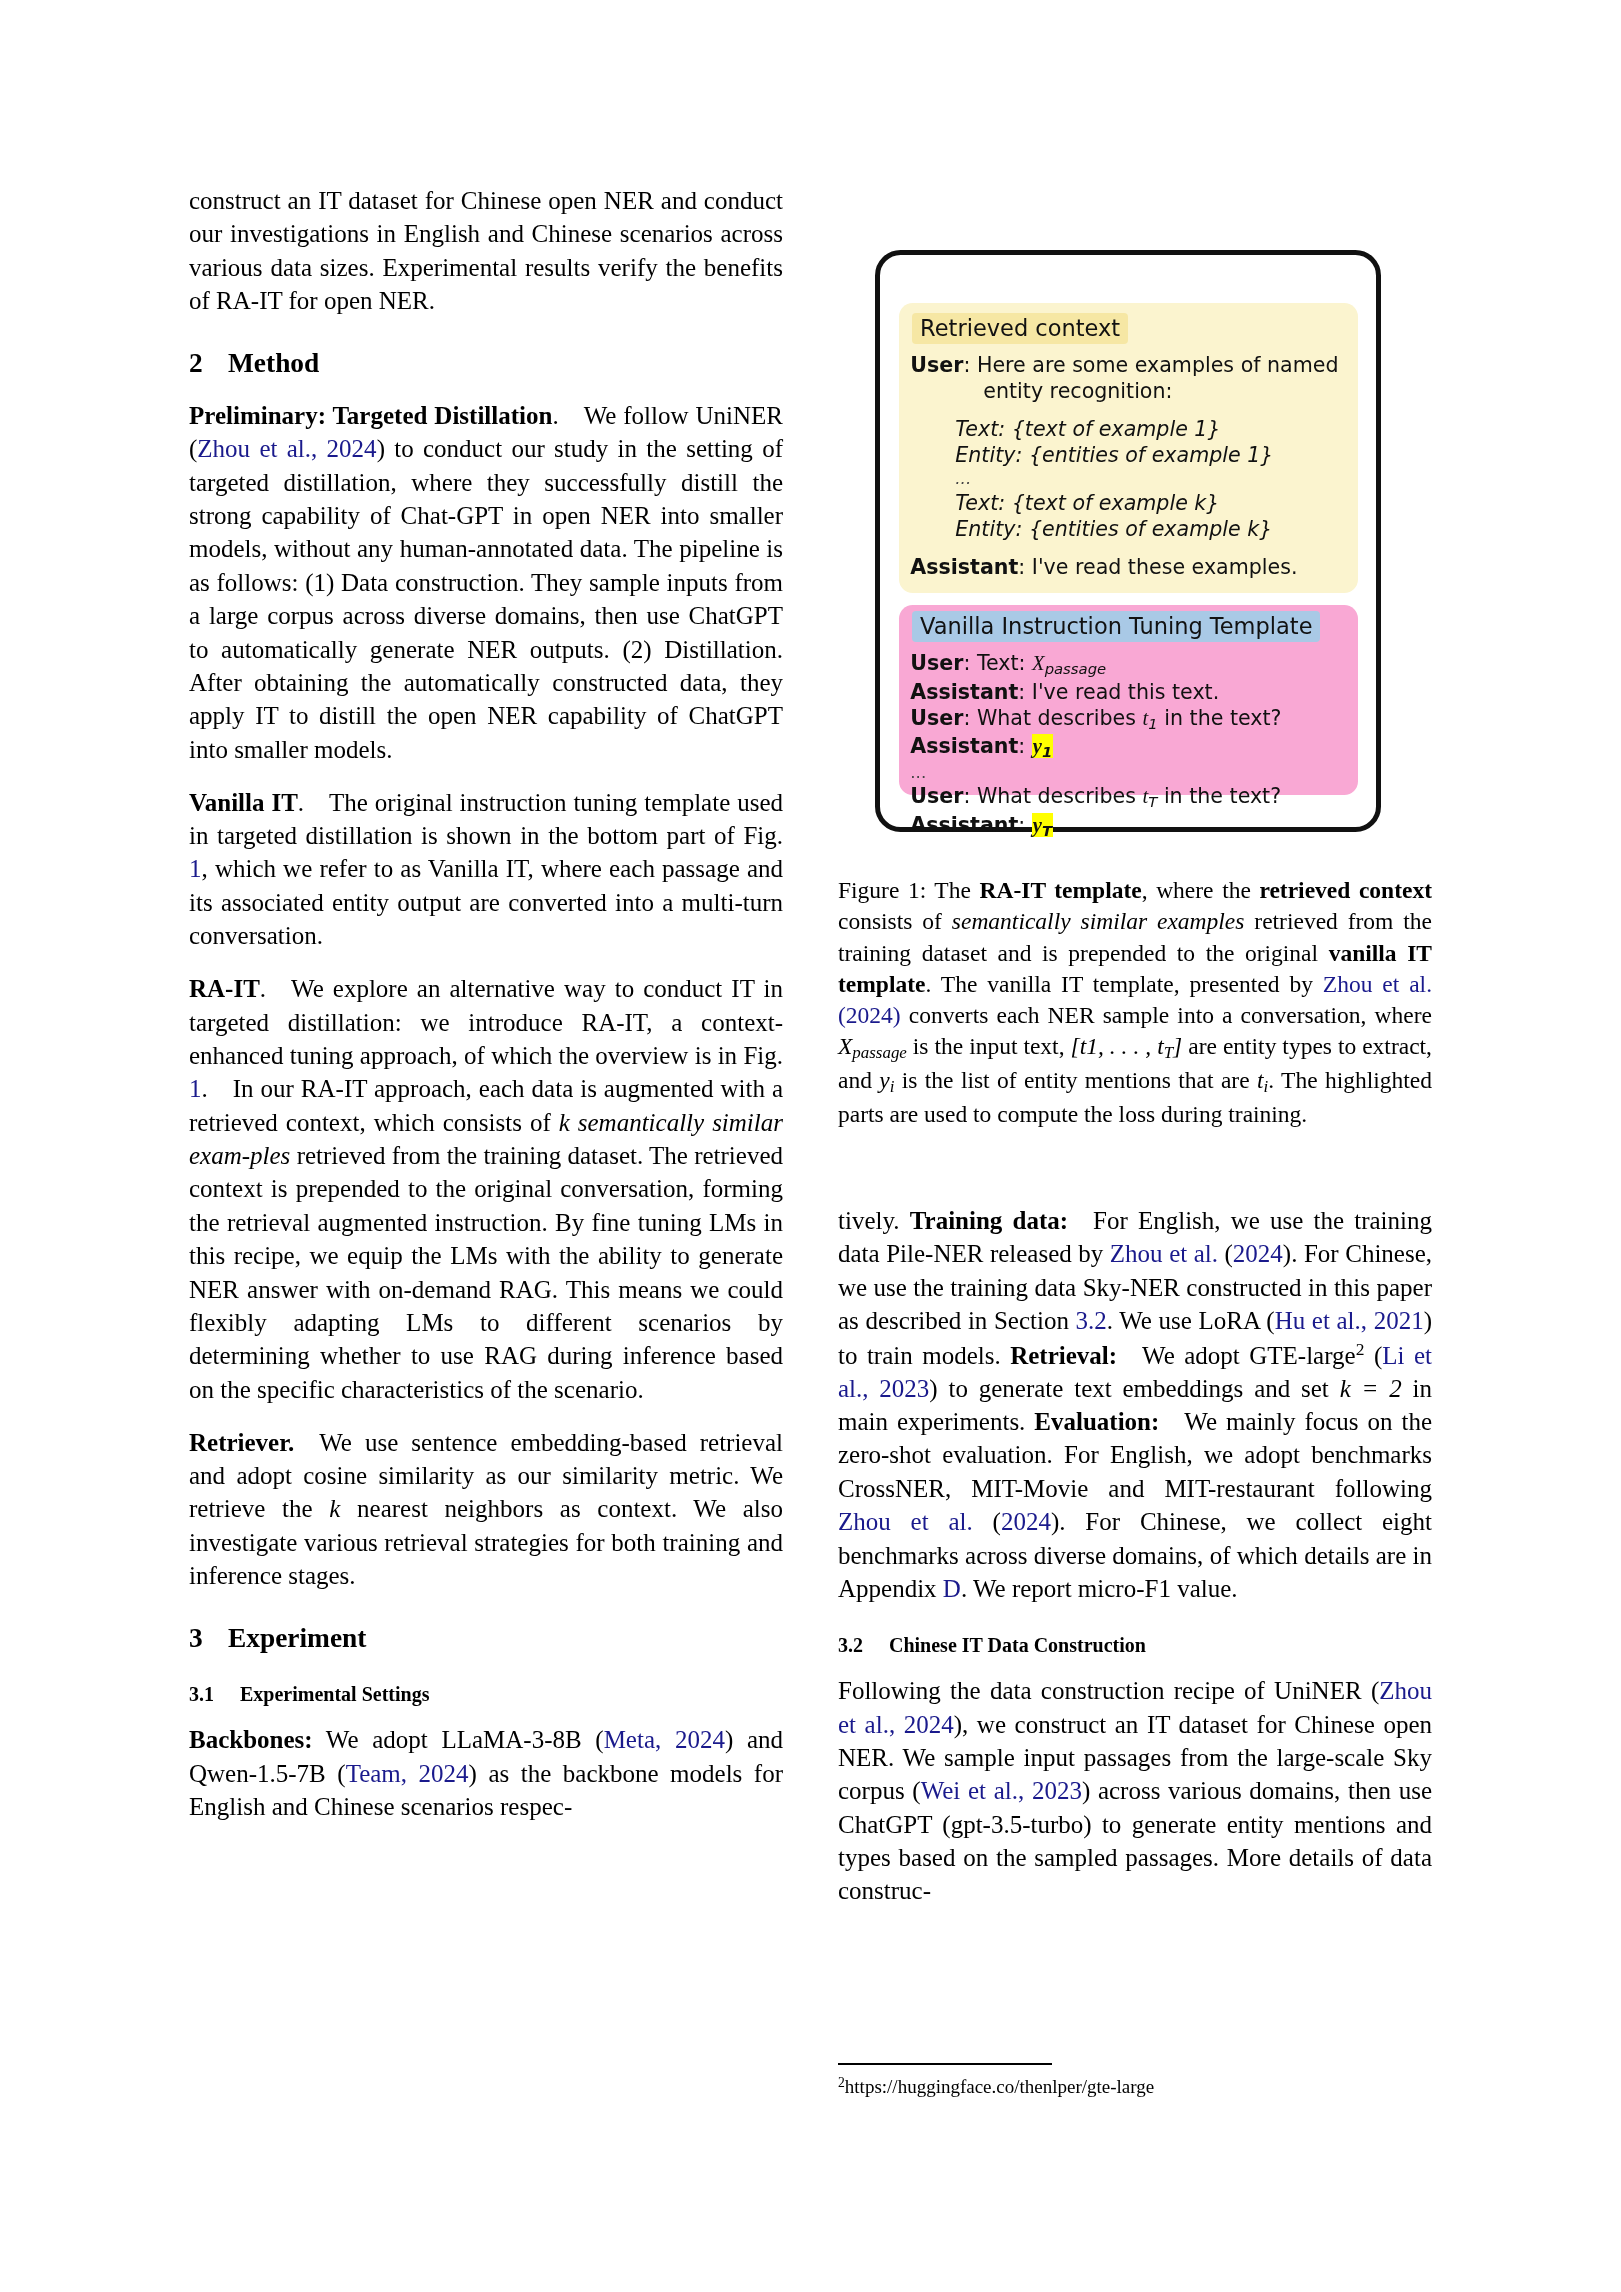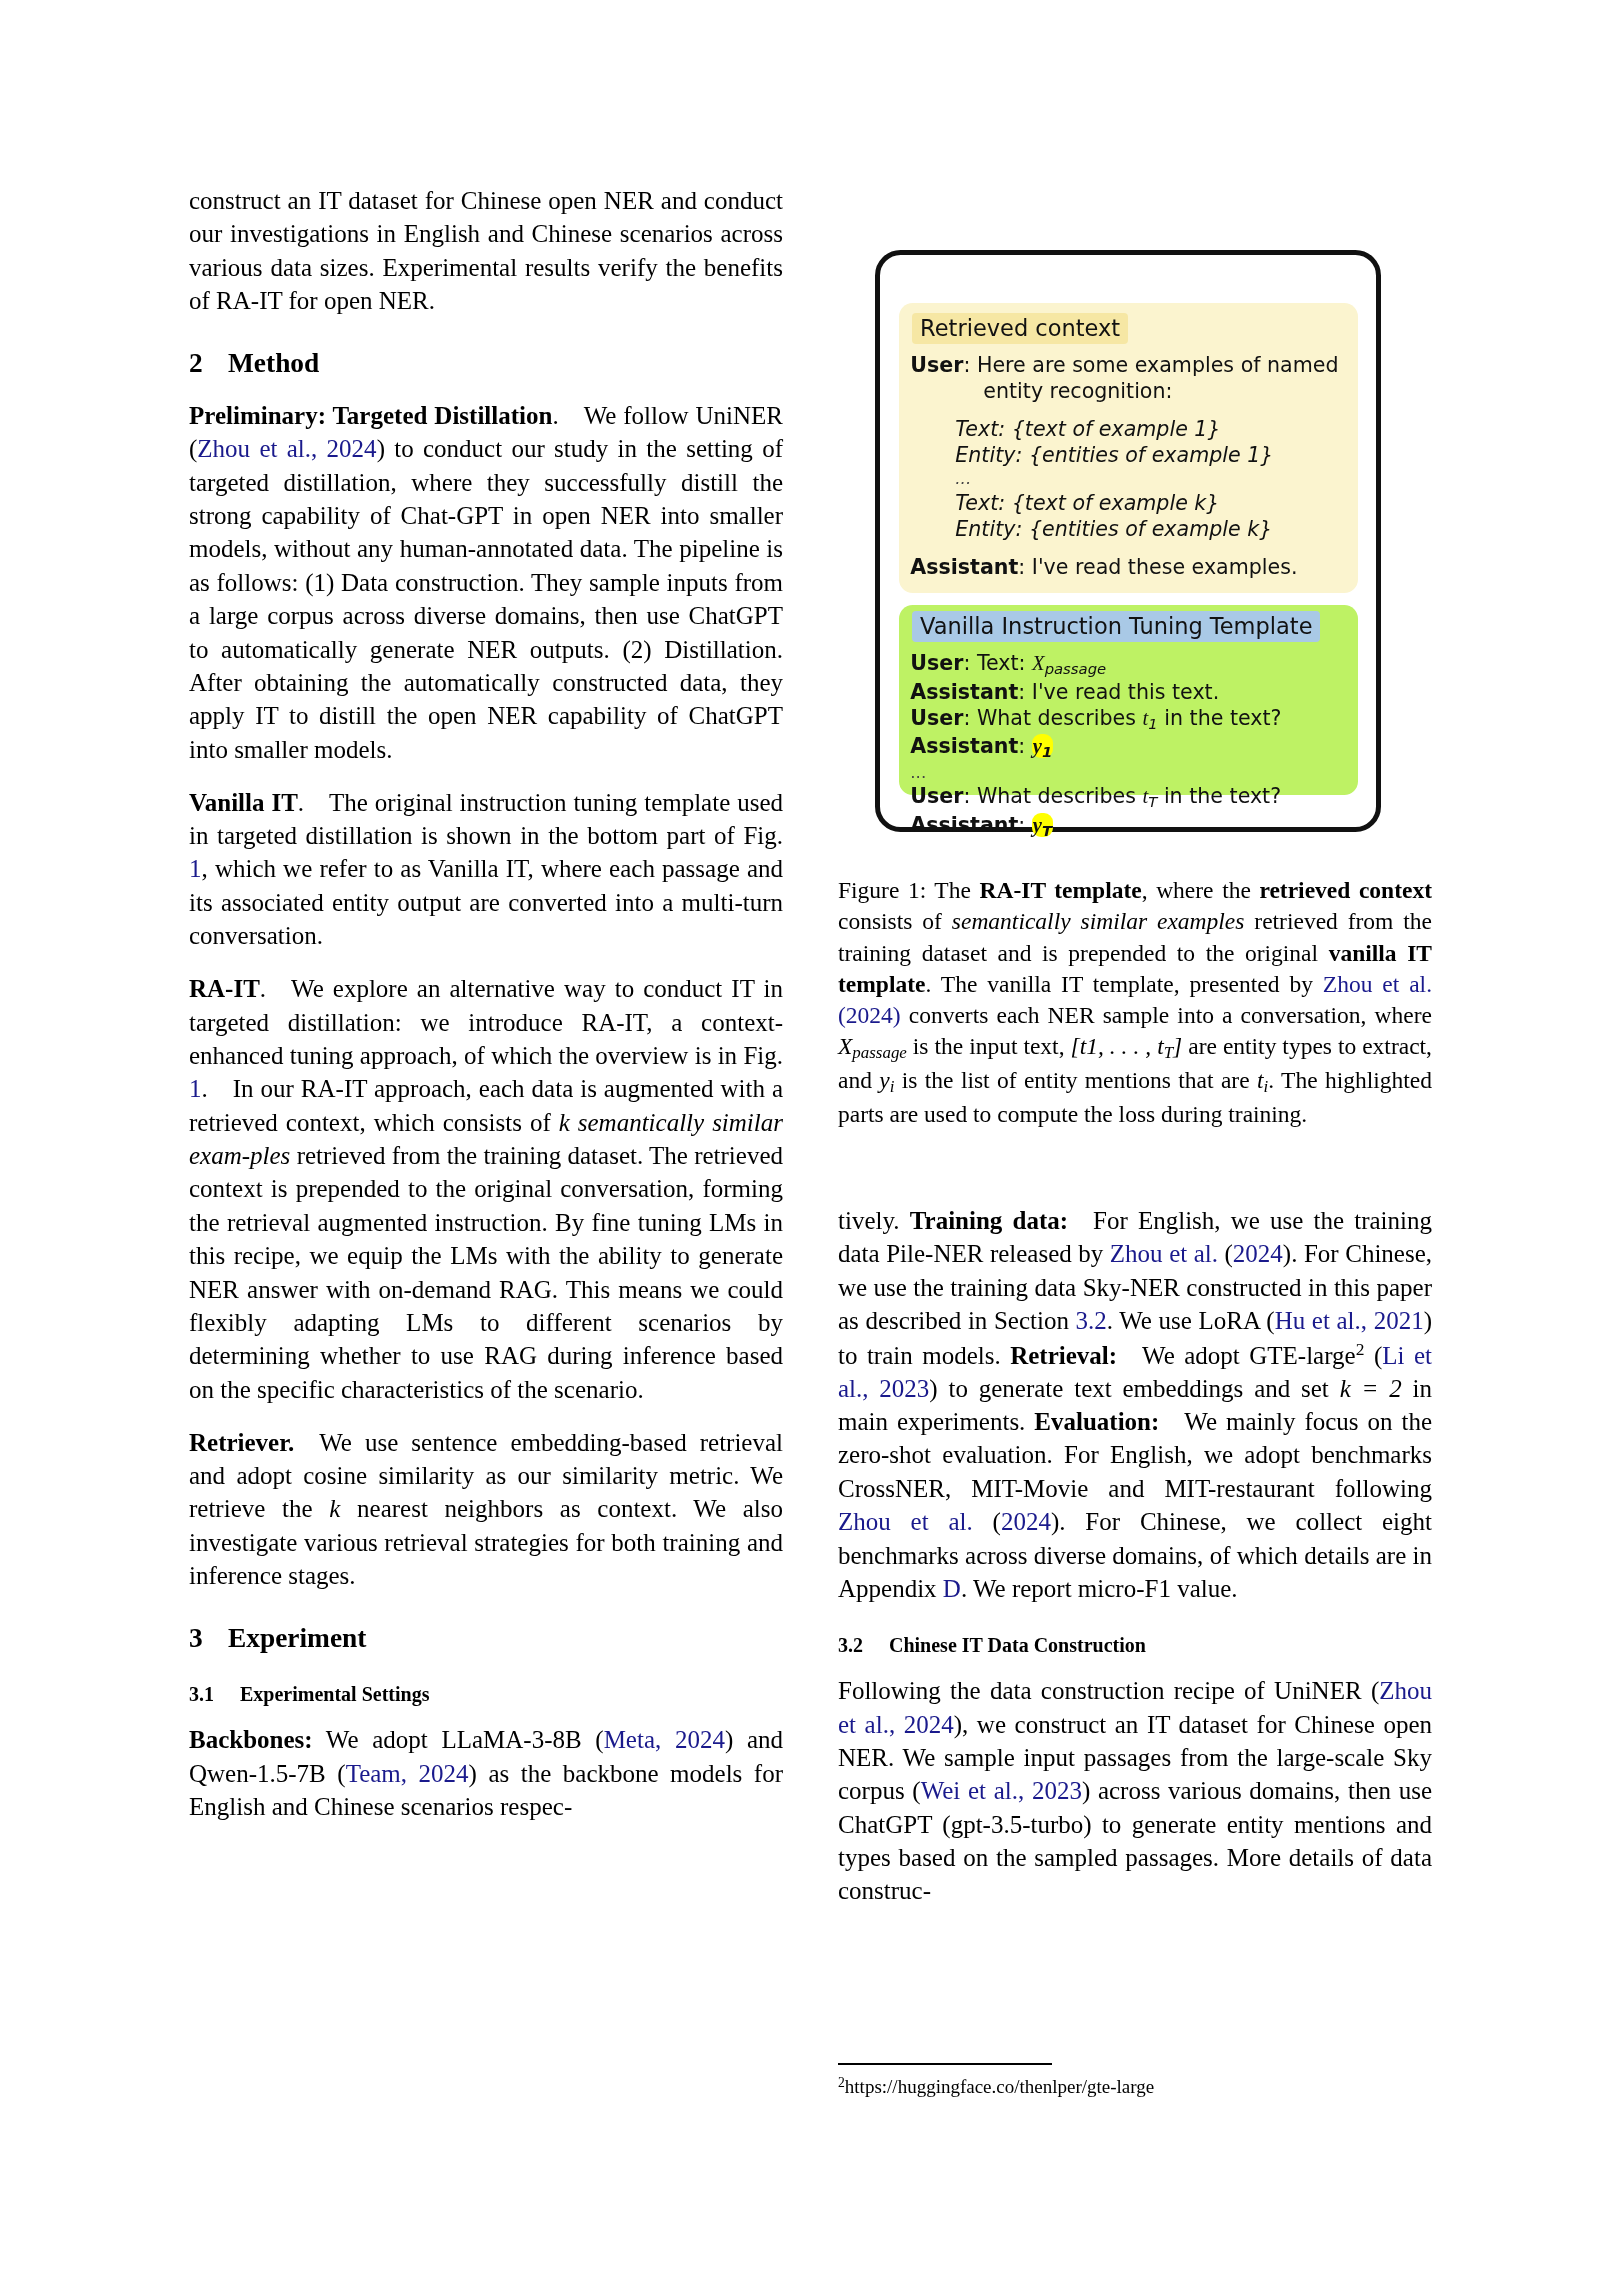--- a/index.html
+++ b/index.html
@@ -112,21 +112,21 @@
     width: 459px;
     height: 290px;
     background: #fbf4cf;
     padding: 9.8px 11.8px 7.8px 11.8px;
   }
   .panel-blue {
     left: 23.5px;
     top: 382px;
     width: 459px;
     height: 190px;
-    background: #bef264;
+    background: #f9a8d4;
     padding: 5.9px 11.8px 7.8px 11.8px;
   }
   .badge {
     display: inline-block;
     font-family: "DejaVu Sans", sans-serif;
     font-size: 22.5px;
     line-height: 1.18;
     padding: 2px 7.8px 2.9px 7.8px;
     border-radius: 3.9px;
     color: #111;
@@ -140,21 +140,21 @@
     color: #111;
     white-space: nowrap;
   }
   .line b { font-weight: bold; }
   .line.ind { padding-left: 73px; }
   .line.ex  { padding-left: 45px; font-style: italic; }
   .line.dots { padding-left: 45px; font-style: italic; font-size: 16.7px; color: #444; }
   .line.dots2 { font-size: 16.7px; color: #444; }
   .spacer6  { height: 7.8px; }
   .spacer10 { height: 11.8px; }
-  .hl-yellow { background: #ffff00; padding: 0 1px; font-style: italic; font-weight: bold; border-radius: 9px; }
+  .hl-yellow { background: #ffff00; padding: 0 1px; font-style: italic; font-weight: bold; }
 
   .caption {
     position: absolute;
     left: 838px;
     top: 875px;
     width: 594px;
     font-family: "Liberation Serif", serif;
     font-size: 23.5px;
     line-height: 1.33;
     text-align: justify;

